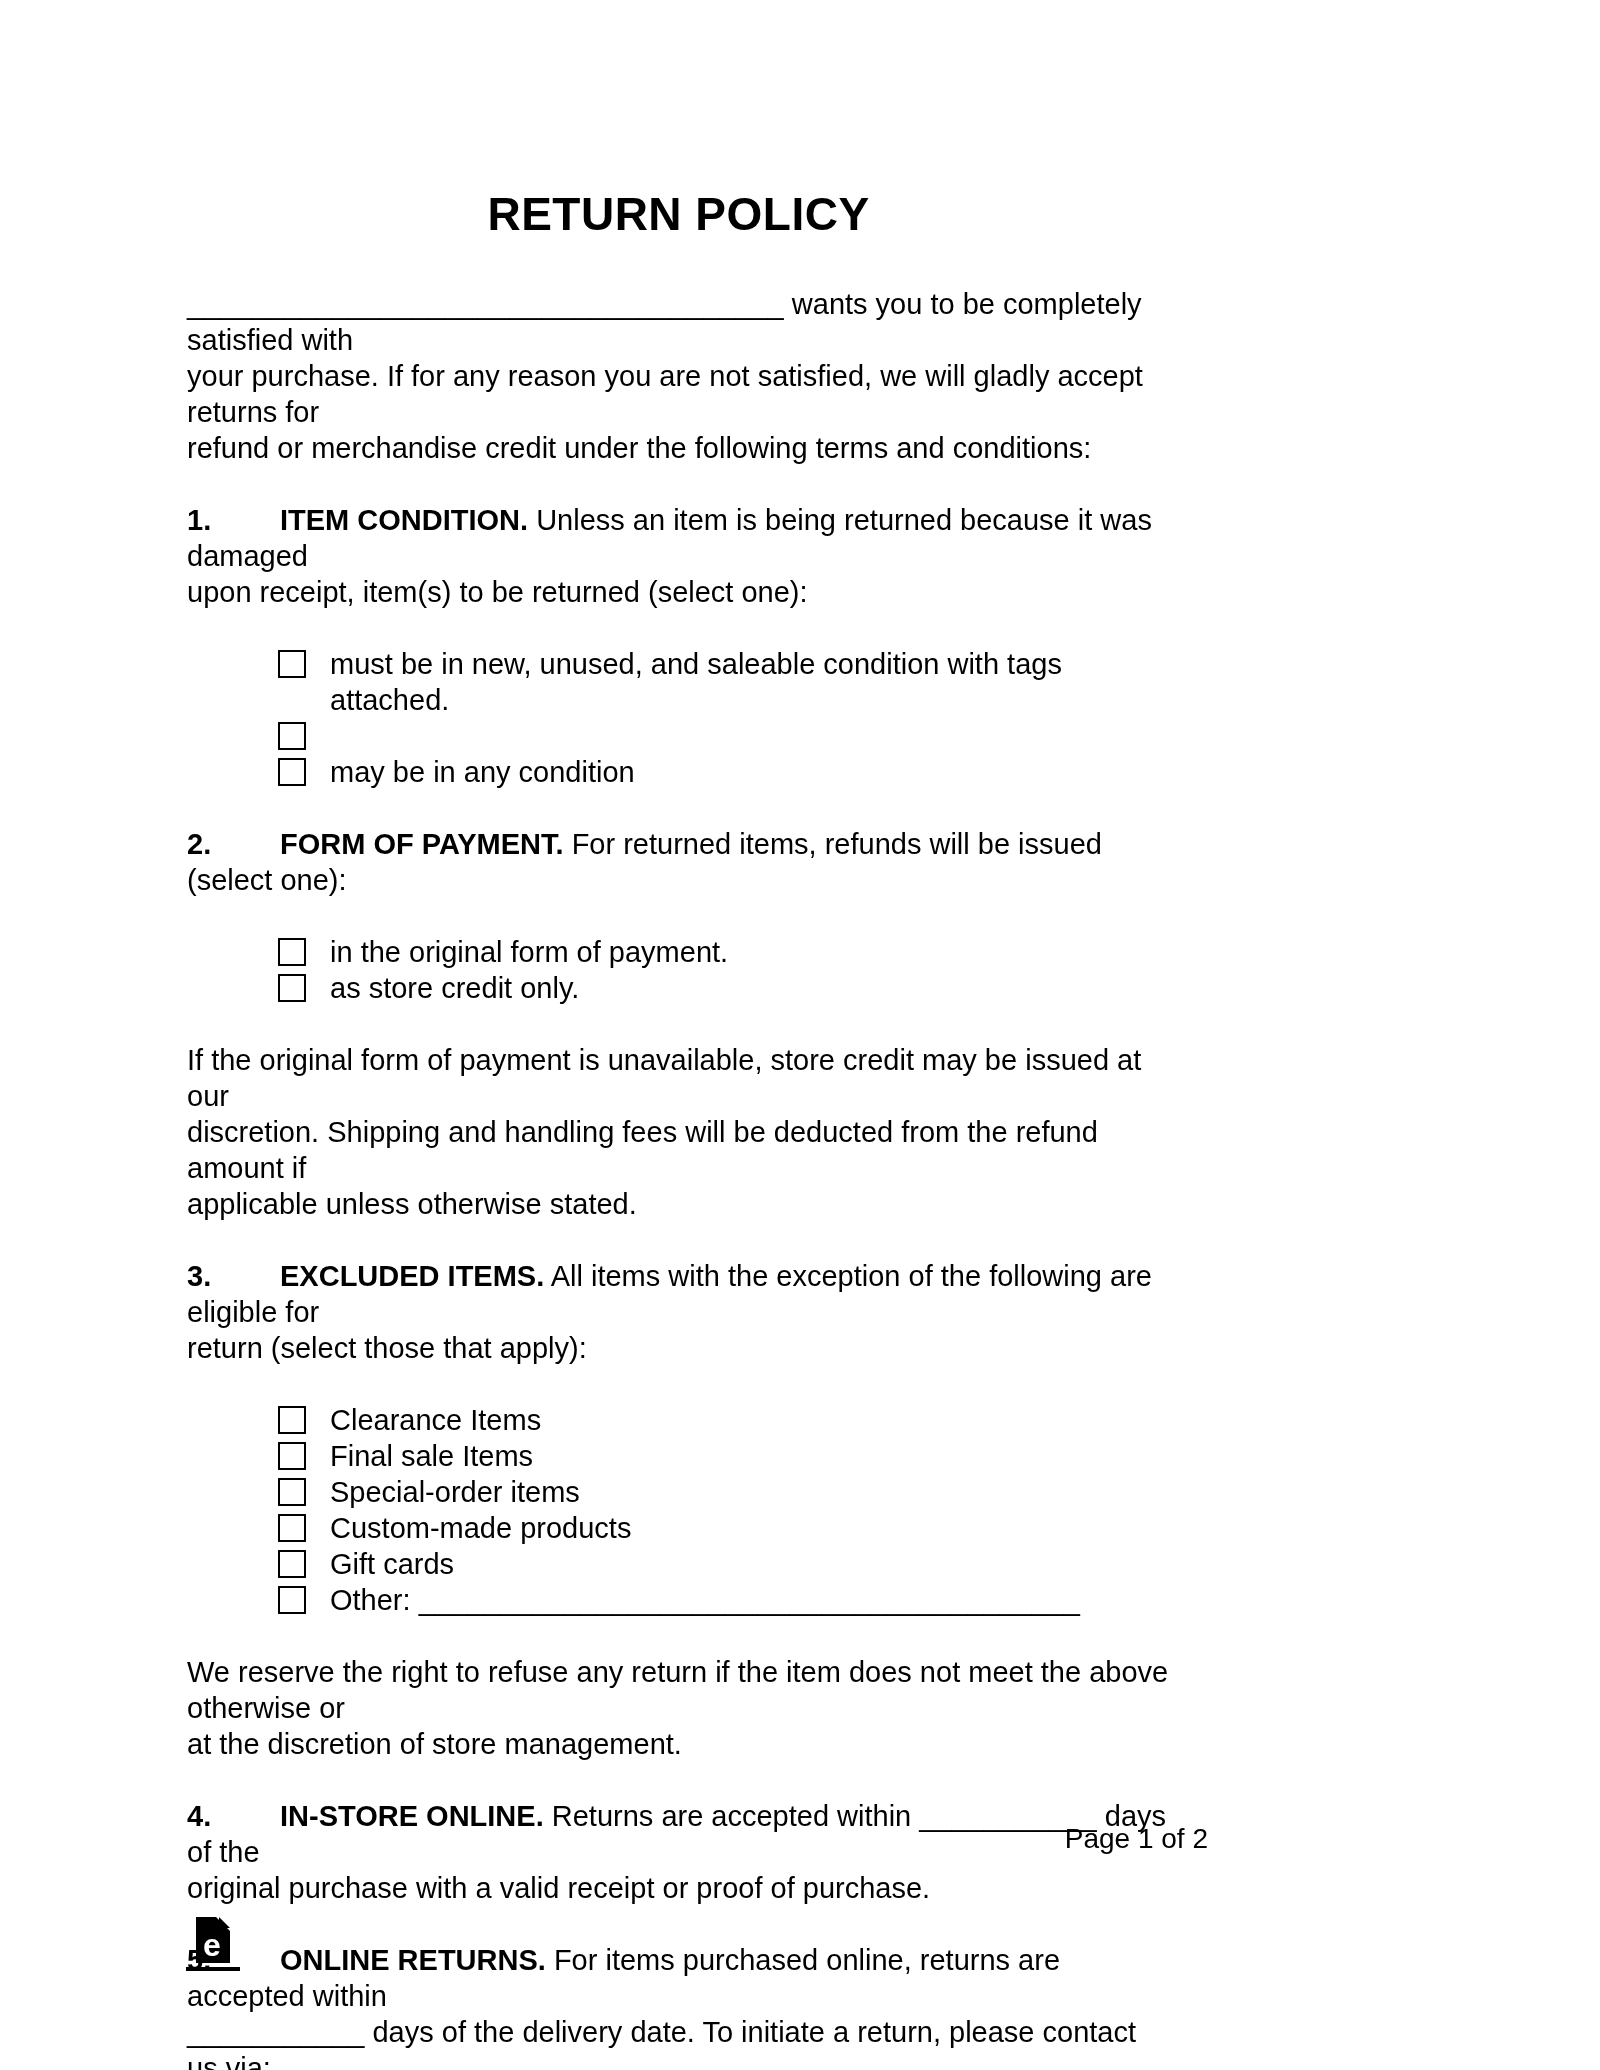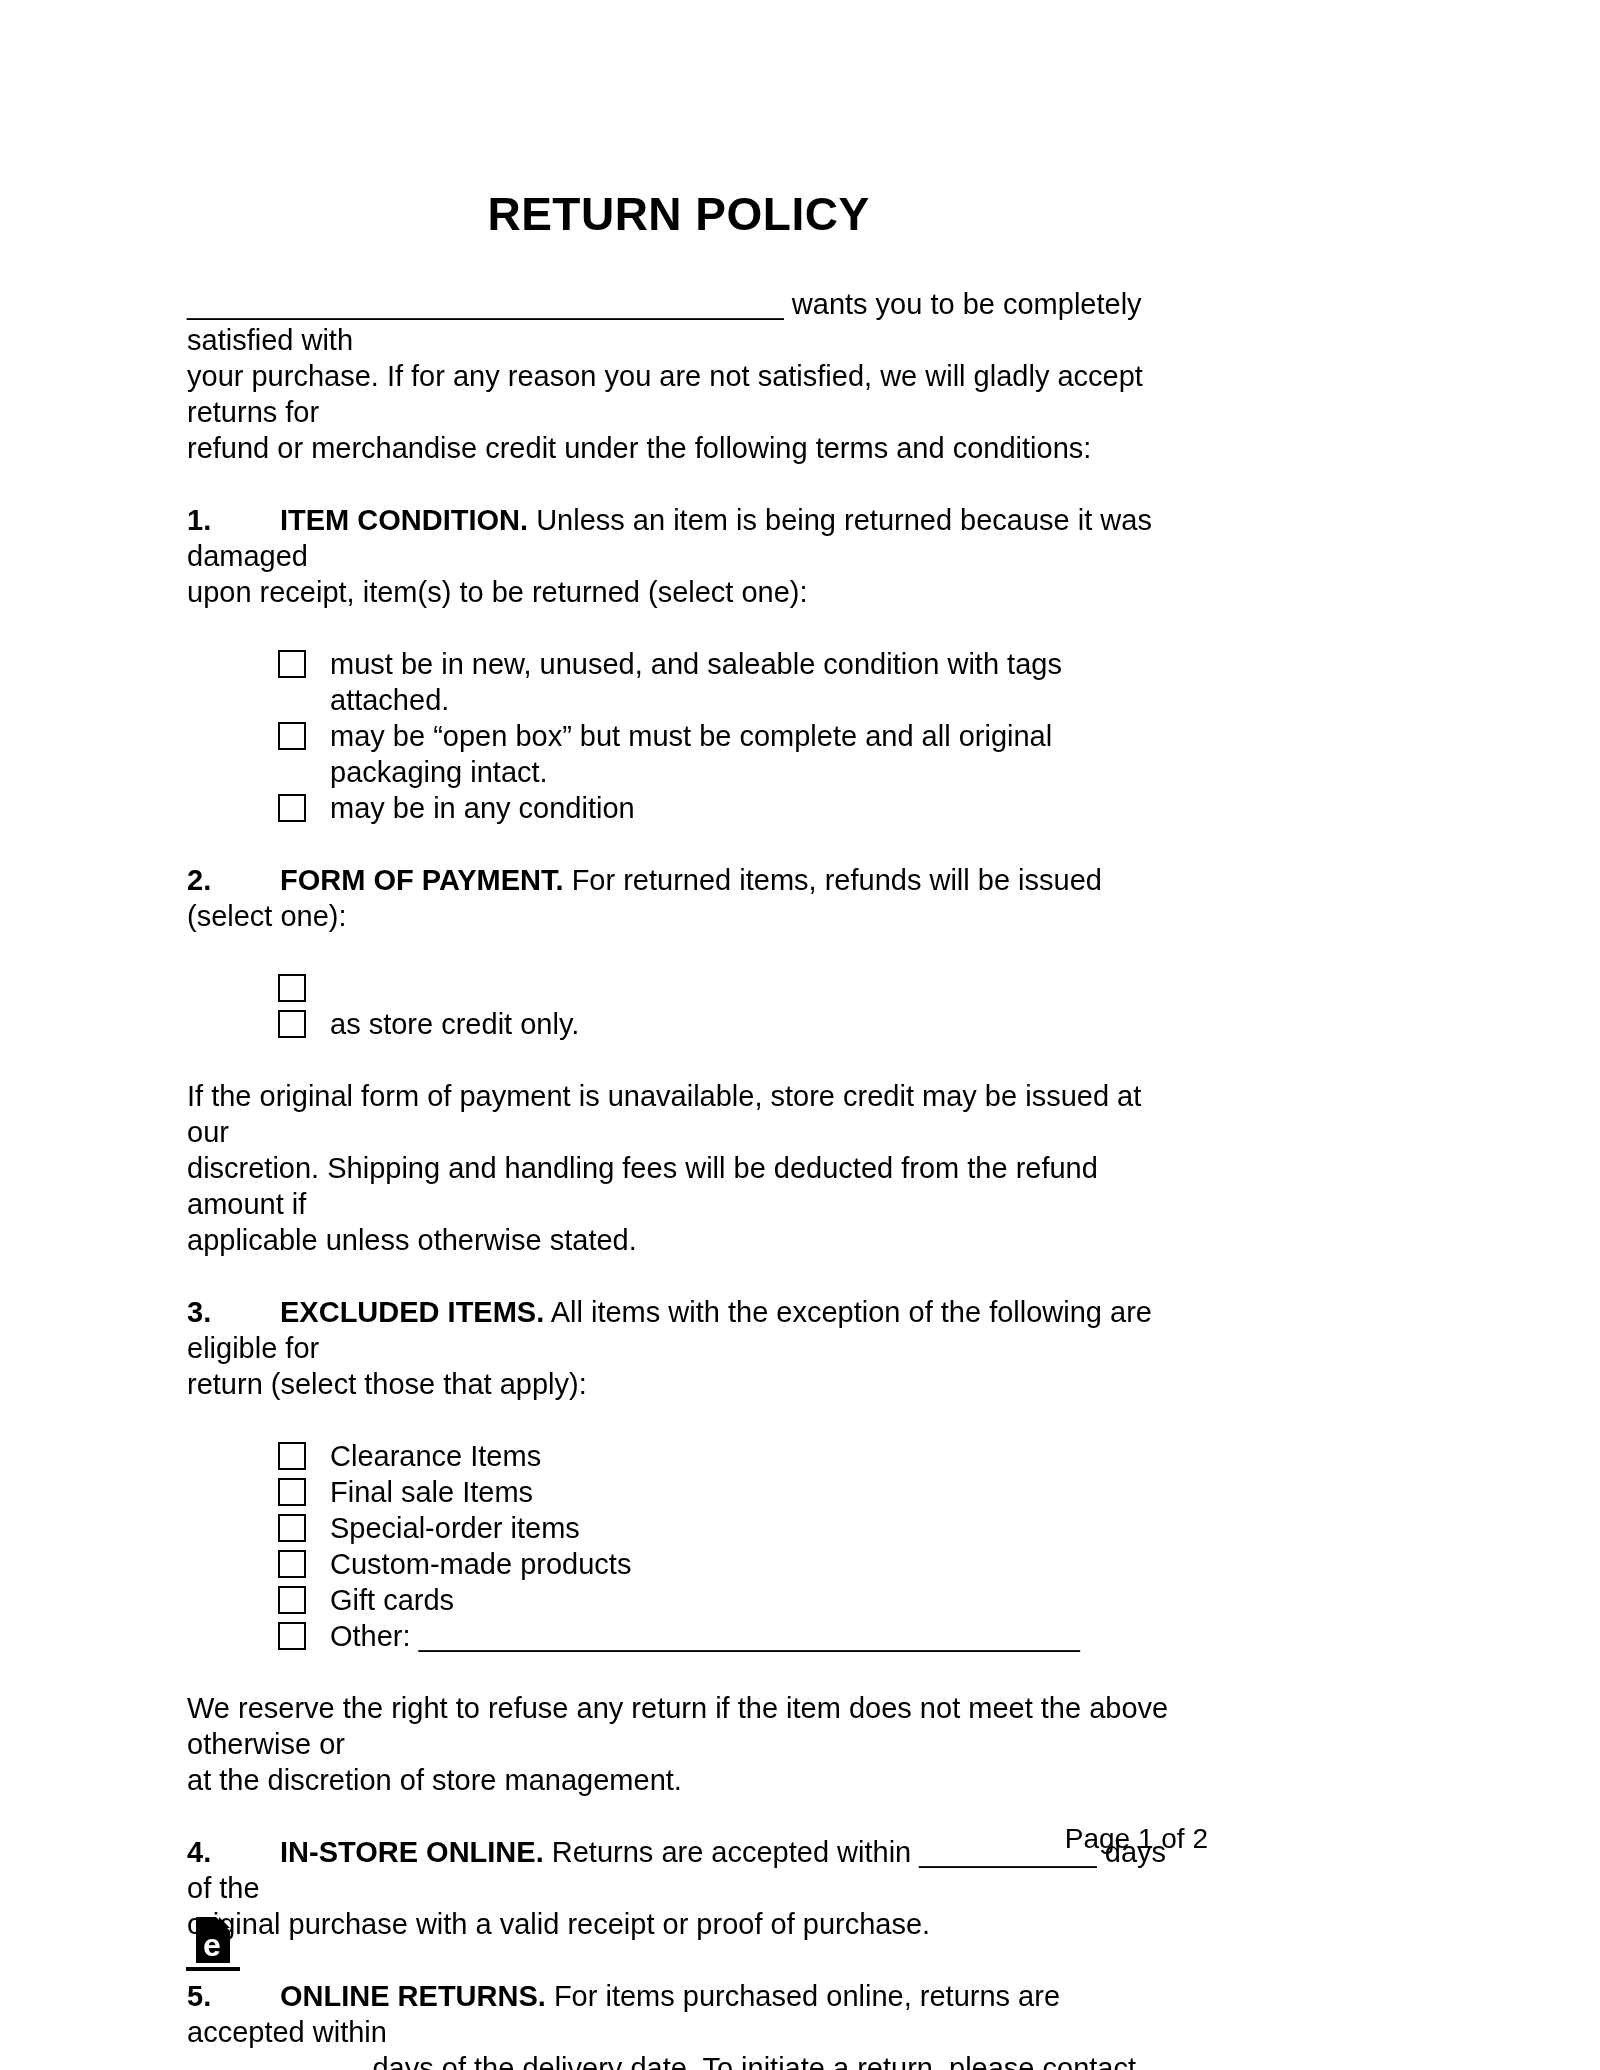--- a/index.html
+++ b/index.html
@@ -56,33 +56,33 @@
   <p class="para"><span class="num">1.</span><b class="sechead">ITEM CONDITION.</b><span class="t"> Unless an item is being returned because it was damaged
 upon receipt, item(s) to be returned (select one):</span></p>
 
   <div class="cbgroup">
     <div class="cbrow">
       <span class="cb"></span>
       <span class="cblabel t">must be in new, unused, and saleable condition with tags attached.</span>
     </div>
     <div class="cbrow">
       <span class="cb"></span>
-      <span class="cblabel t">may be “open box” but must be complete and all original packaging intact.</span>
     </div>
     <div class="cbrow">
       <span class="cb"></span>
       <span class="cblabel t">may be in any condition</span>
     </div>
   </div>
 
   <p class="para"><span class="num">2.</span><b class="sechead">FORM OF PAYMENT.</b><span class="t"> For returned items, refunds will be issued (select one):</span></p>
 
   <div class="cbgroup">
     <div class="cbrow">
       <span class="cb"></span>
+      <span class="cblabel t">in the original form of payment.</span>
     </div>
     <div class="cbrow">
       <span class="cb"></span>
       <span class="cblabel t">as store credit only.</span>
     </div>
   </div>
 
   <p class="para"><span class="t">If the original form of payment is unavailable, store credit may be issued at our
 discretion. Shipping and handling fees will be deducted from the refund amount if
 applicable unless otherwise stated.</span></p>

